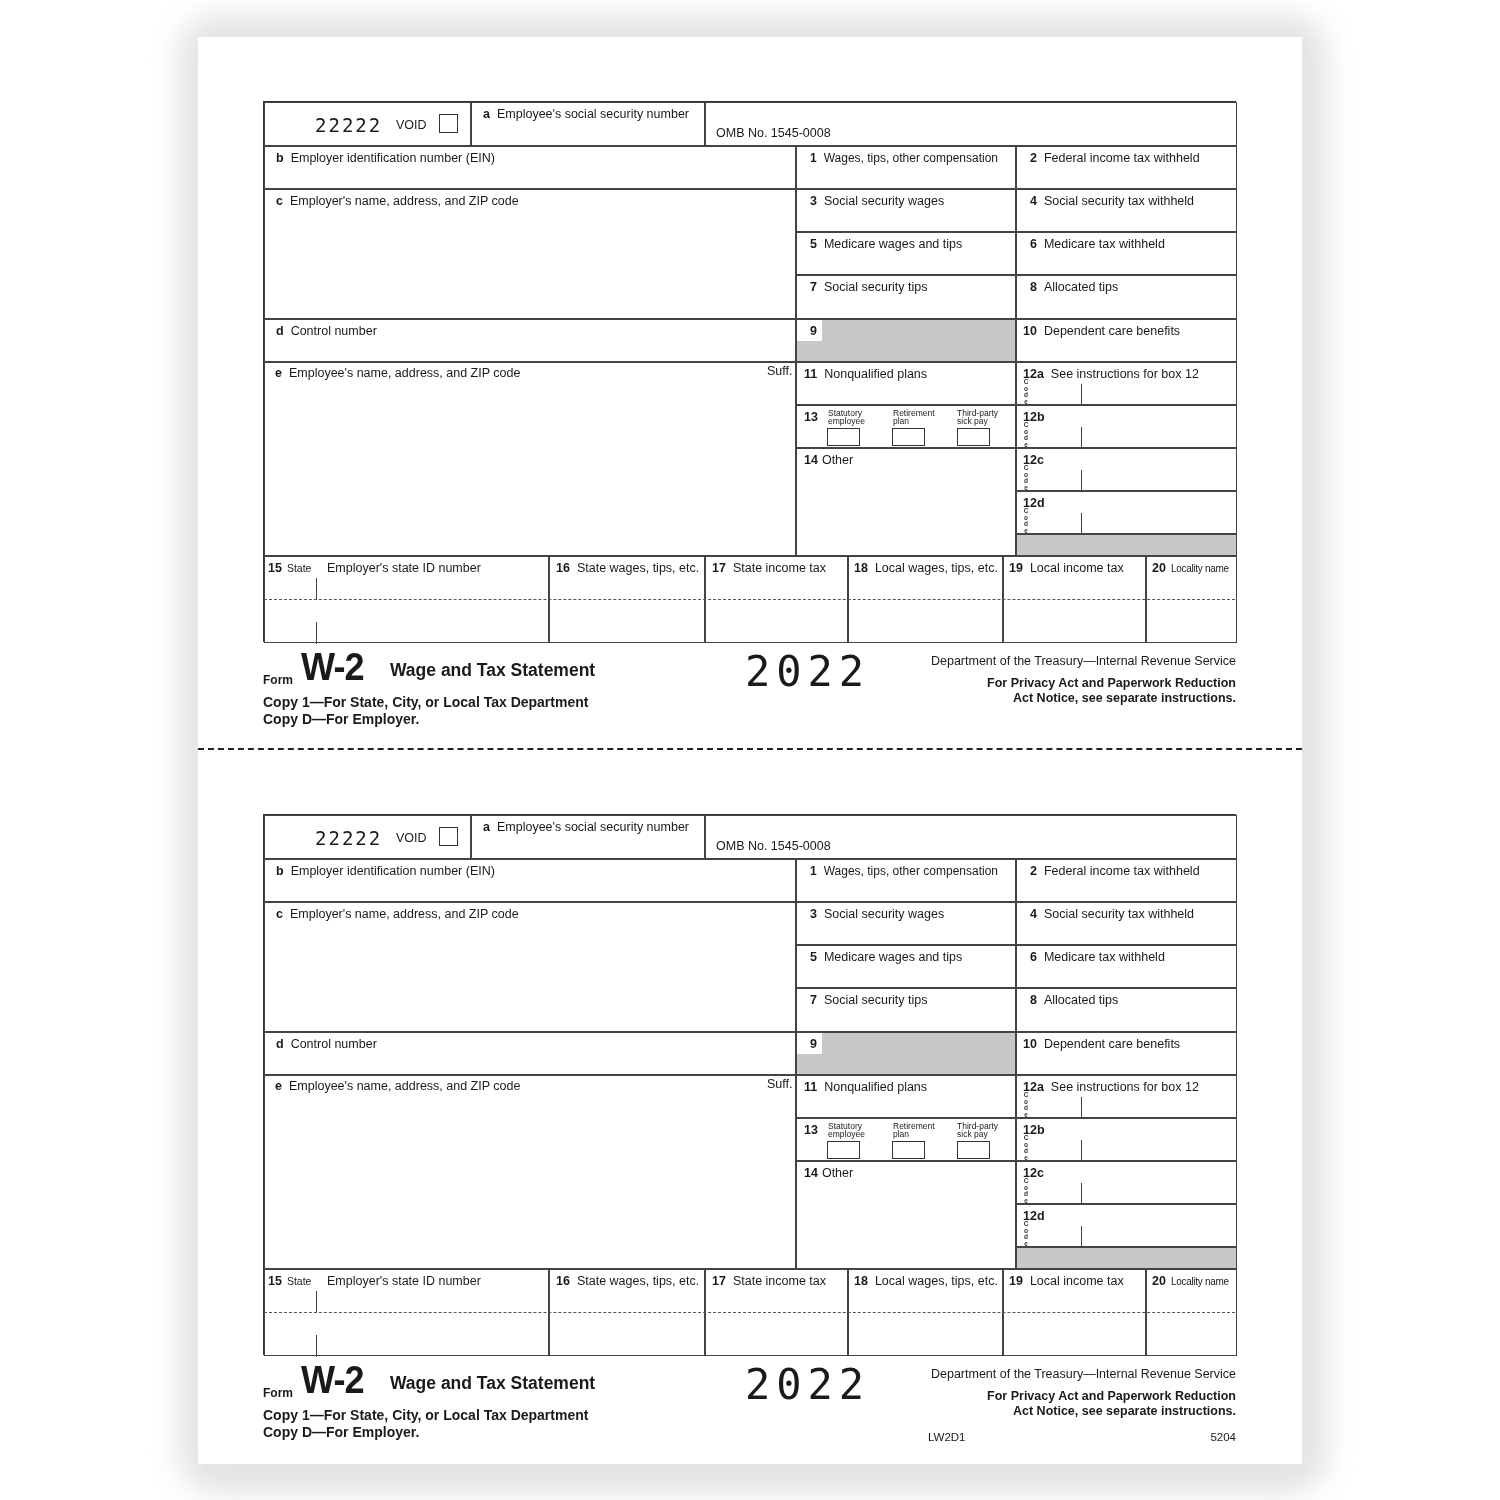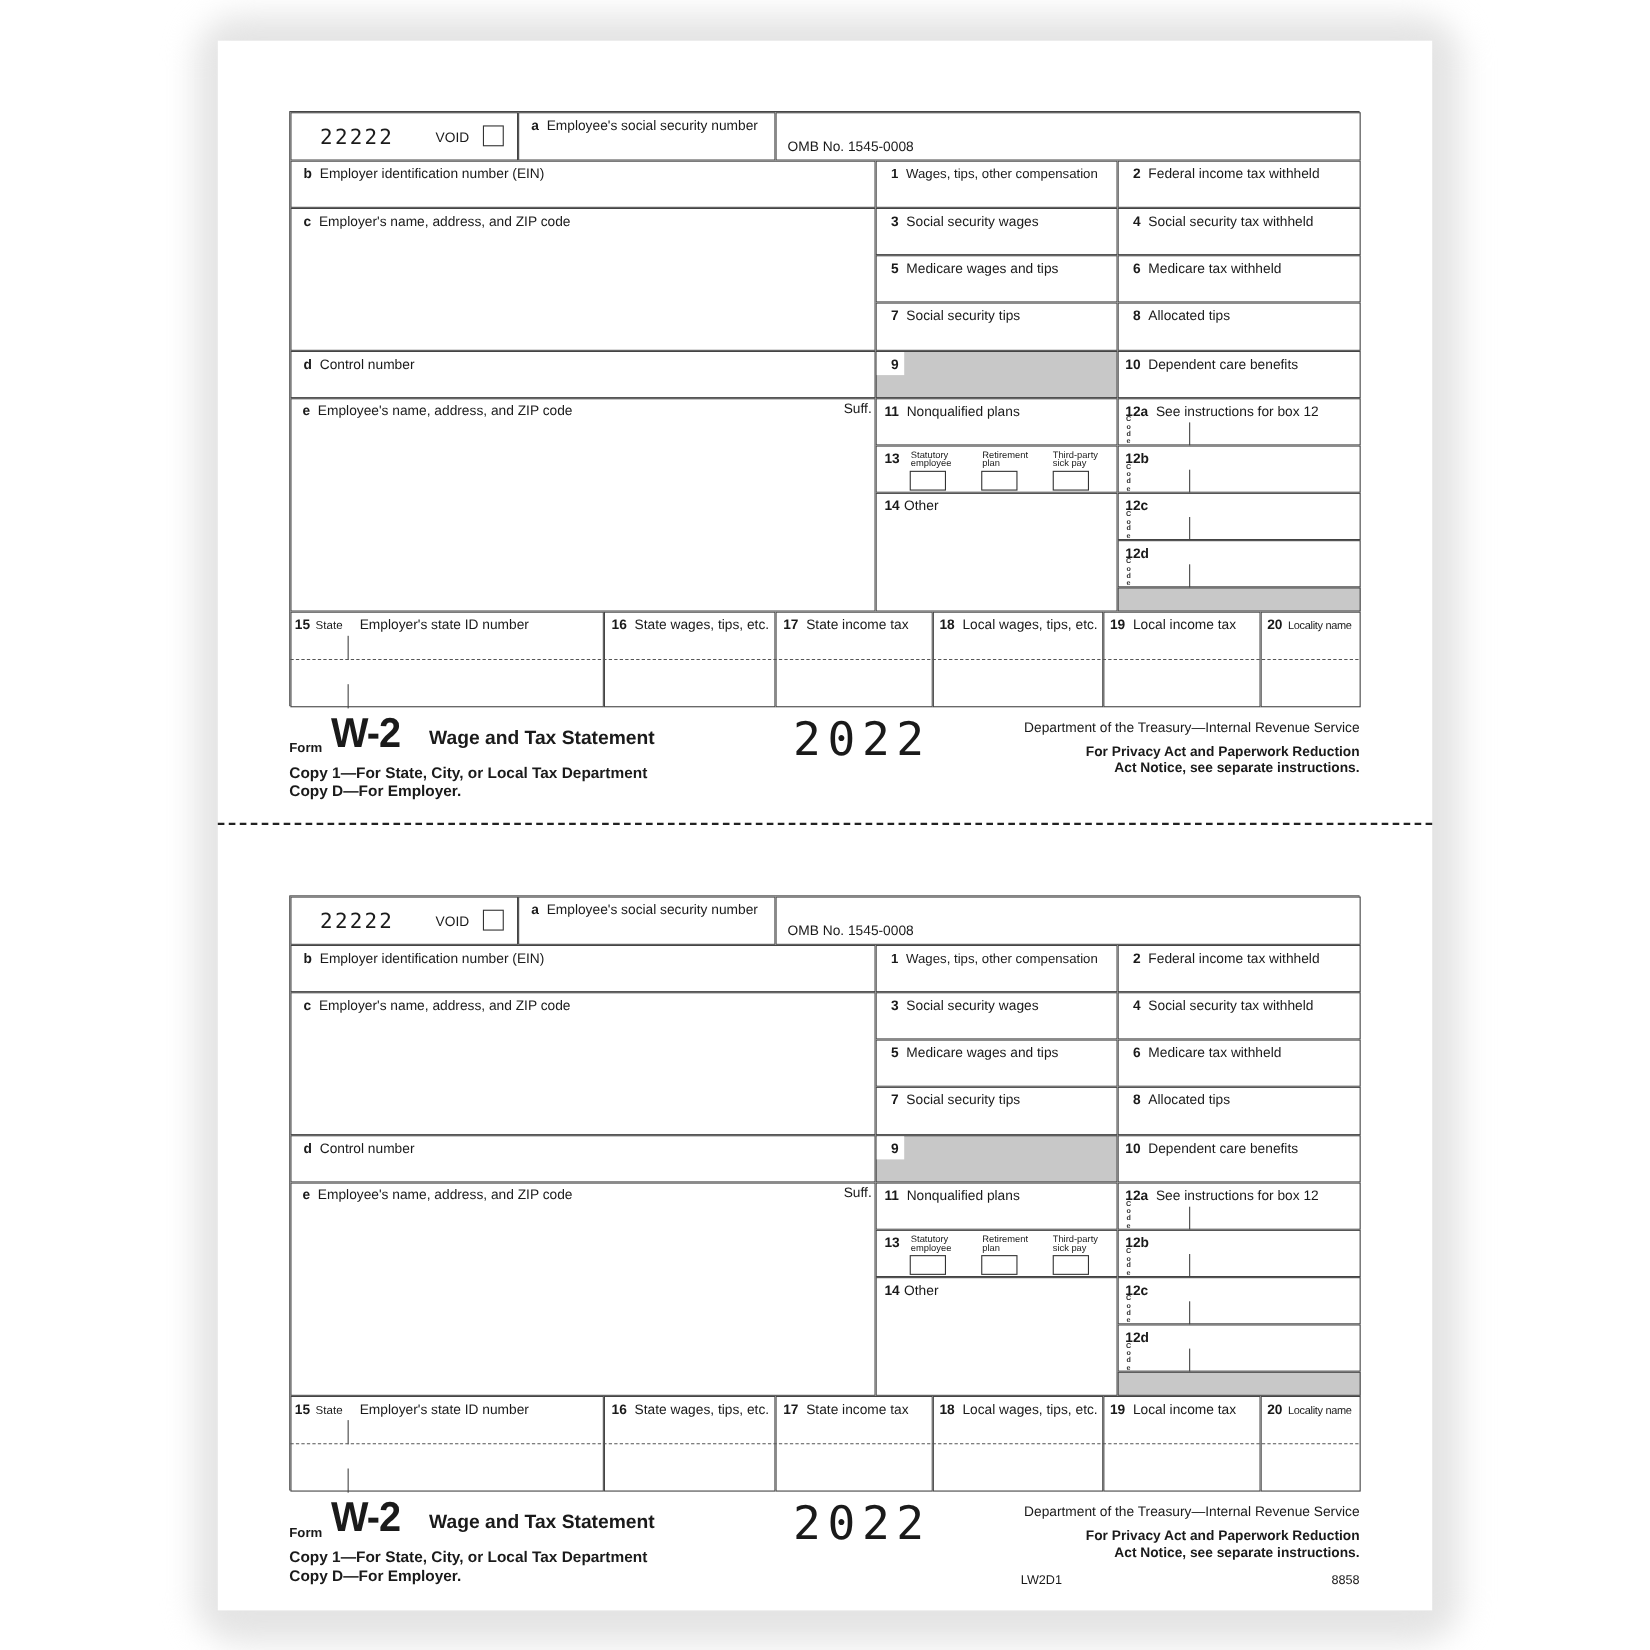--- a/index.html
+++ b/index.html
@@ -17,21 +17,21 @@
   .grid { position: absolute; left: 0; top: 0; width: 973px; height: 541px; border: 1.6px solid #333; }
   .cell { position: absolute; border: 0.9px solid #444; background: #fff; }
   .lbl { position: absolute; font-size: 12.5px; white-space: nowrap; line-height: 14px; }
   .lbl b { font-weight: bold; margin-right: 7px; }
   .shade { background: #c8c8c8; }
   .code-v { position: absolute; font-size: 6.5px; line-height: 6.5px; width: 6px; text-align: center; font-weight: bold; color: #333; }
   .tick { position: absolute; width: 1px; background: #444; }
   .chk { position: absolute; width: 33px; height: 18px; border: 1px solid #333; background: #fff; }
   .tiny { position: absolute; font-size: 8.5px; line-height: 9px; white-space: nowrap; }
   .dash { position: absolute; height: 0; border-top: 1px dashed #555; }
-  .num-lcd { font-family: "DejaVu Sans Mono", monospace; letter-spacing: 2px; }
+  .num-lcd { font-family: "DejaVu Sans Mono", monospace; letter-spacing: 2px; margin-left: 24px; }
   .footer { position: absolute; top: 548px; left: 0; width: 973px; height: 90px; }
   .cut { position: absolute; left: 0; top: 711px; width: 1104px; border-top: 2px dashed #222; }
 </style>
 </head>
 <body>
 
 <div class="shadow"></div>
 <div class="page">
   <div class="cut"></div>
 <div class="form" style="top: 64px;">
@@ -302,16 +302,16 @@
       <span class="lbl" style="left:0;top:24px;font-size:12px;font-weight:bold;">Form</span>
       <span class="lbl" style="left:38px;top:-2px;font-size:38px;line-height:40px;font-weight:bold;letter-spacing:-1px;transform:scaleX(0.95);transform-origin:left;">W-2</span>
       <span class="lbl" style="left:127px;top:11px;font-size:17.5px;line-height:20px;font-weight:bold;">Wage and Tax Statement</span>
       <span class="lbl" style="left:0;top:45px;font-size:14px;line-height:16px;font-weight:bold;">Copy 1—For State, City, or Local Tax Department</span>
       <span class="lbl" style="left:0;top:62px;font-size:14px;line-height:16px;font-weight:bold;">Copy D—For Employer.</span>
       <span class="lbl num-lcd" style="left:458px;top:1px;font-size:42px;line-height:44px;letter-spacing:6px;">2022</span>
       <span class="lbl" style="right:0;top:5px;font-size:12.5px;">Department of the Treasury—Internal Revenue Service</span>
       <span class="lbl" style="right:0;top:27px;font-size:12.5px;font-weight:bold;">For Privacy Act and Paperwork Reduction</span>
       <span class="lbl" style="right:0;top:42px;font-size:12.5px;font-weight:bold;">Act Notice, see separate instructions.</span>
       <span class="lbl" style="left:665px;top:68px;font-size:11.5px;">LW2D1</span>
-      <span class="lbl" style="right:0;top:68px;font-size:11.5px;">8858</span>
+      <span class="lbl" style="right:0;top:68px;font-size:11.5px;">5204</span>
     </div>
   </div>
   </div>
 
 </body></html>

